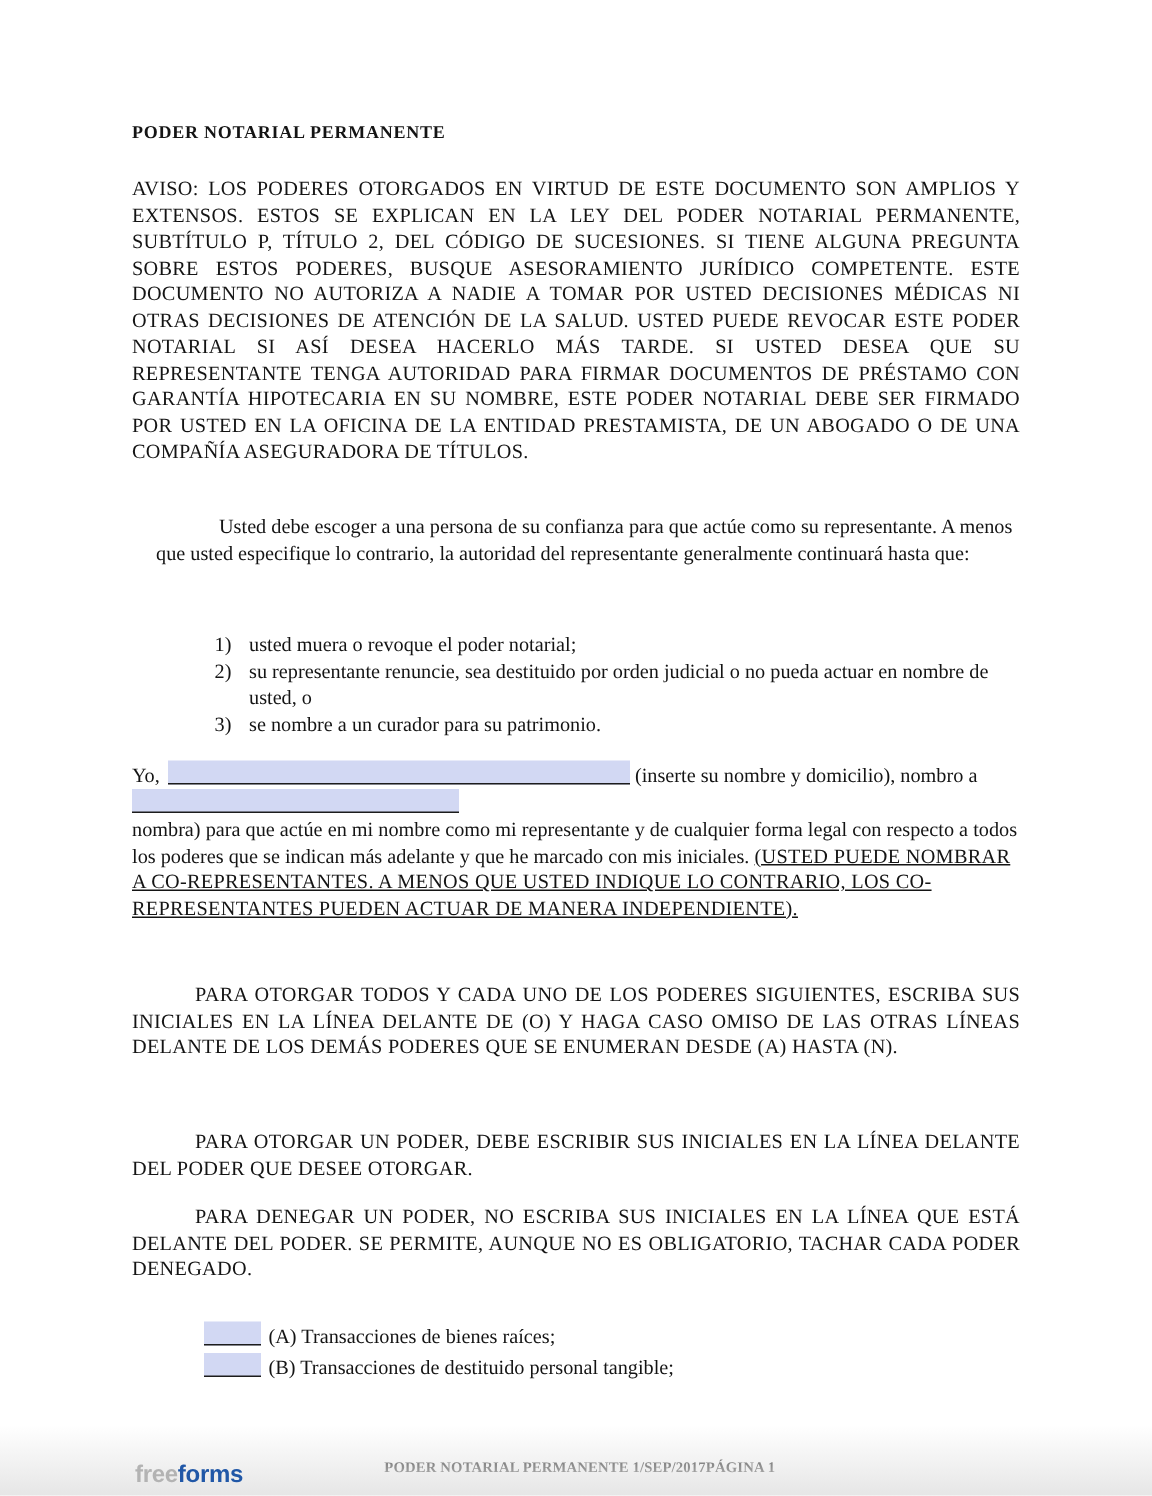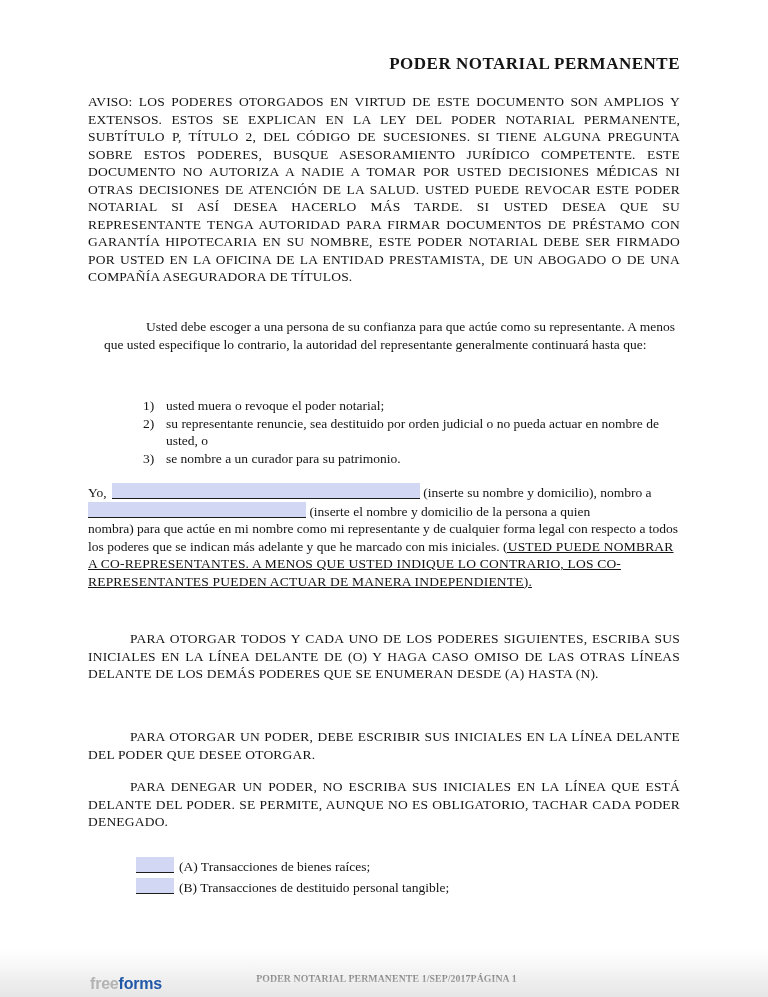--- a/index.html
+++ b/index.html
@@ -18,23 +18,23 @@
     overflow: hidden;
   }
   .content {
     position: absolute;
     left: 88px;
     top: 0;
     width: 592px;
   }
   .title {
     margin: 0;
-    padding-top: 56px;
-    text-align: right;
-    font-size: 17px;
+    padding-top: 80px;
+    text-align: left;
+    font-size: 12px;
     font-weight: bold;
     letter-spacing: 0.5px;
     line-height: 16px;
   }
   .notice {
     margin: 21px 0 0 0;
     text-align: justify;
     letter-spacing: 0.2px;
     min-height: 210px;
   }
@@ -149,21 +149,20 @@
       <span class="term-text">se nombre a un curador para su patrimonio.</span>
     </div>
   </div>
 
   <p class="appointment">
     <span>Yo,</span>
     <span class="field field-principal"></span>
     <span>(inserte su nombre y domicilio), nombro a</span>
     <br>
     <span class="field field-agent"></span>
-    <span>(inserte el nombre y domicilio de la persona a quien</span>
     <br>
     <span>nombra) para que actúe en mi nombre como mi representante y de cualquier forma legal con respecto a todos los poderes que se indican más adelante y que he marcado con mis iniciales.</span>
     <span class="caps">(USTED PUEDE NOMBRAR A CO-REPRESENTANTES. A MENOS QUE USTED INDIQUE LO CONTRARIO, LOS CO-REPRESENTANTES PUEDEN ACTUAR DE MANERA INDEPENDIENTE).</span>
   </p>
 
   <p class="instruction first">PARA OTORGAR TODOS Y CADA UNO DE LOS PODERES SIGUIENTES, ESCRIBA SUS INICIALES EN LA LÍNEA DELANTE DE (O) Y HAGA CASO OMISO DE LAS OTRAS LÍNEAS DELANTE DE LOS DEMÁS PODERES QUE SE ENUMERAN DESDE (A) HASTA (N).</p>
   <p class="instruction second">PARA OTORGAR UN PODER, DEBE ESCRIBIR SUS INICIALES EN LA LÍNEA DELANTE DEL PODER QUE DESEE OTORGAR.</p>
   <p class="instruction third">PARA DENEGAR UN PODER, NO ESCRIBA SUS INICIALES EN LA LÍNEA QUE ESTÁ DELANTE DEL PODER. SE PERMITE, AUNQUE NO ES OBLIGATORIO, TACHAR CADA PODER DENEGADO.</p>
 
   <div class="powers">

